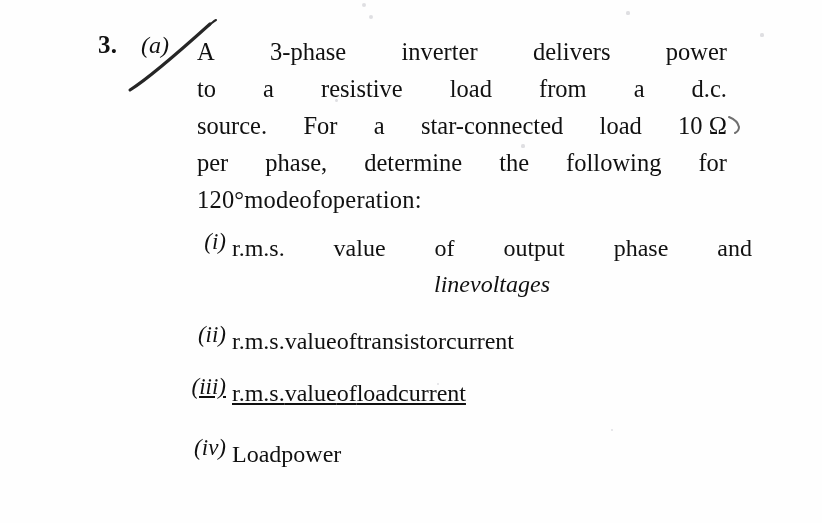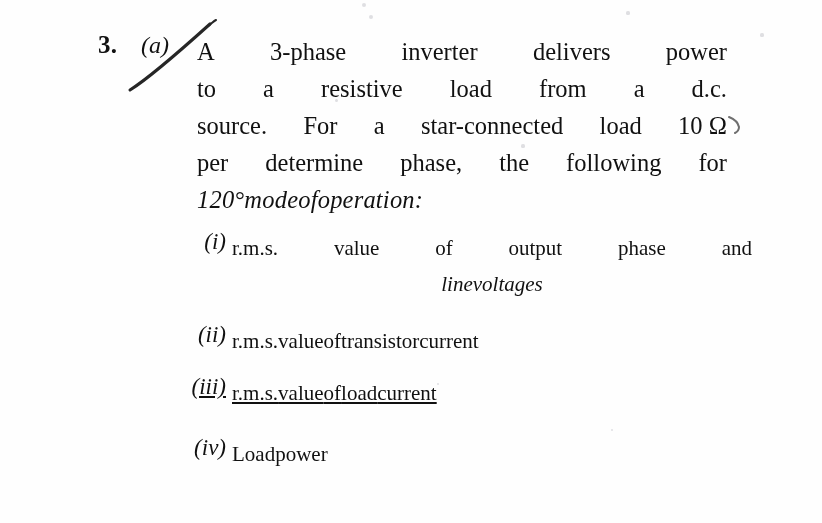--- a/index.html
+++ b/index.html
@@ -97,21 +97,20 @@
     height: 37px;
     align-items: baseline;
   }
   .body-line.justify {
     justify-content: space-between;
   }
   .body-line.flush {
     justify-content: flex-start;
   }
   .body-line.italic {
-    font-style: italic;
     letter-spacing: .2px;
   }
   .word { display: inline-block; }
 
   
   #sub-items {
     position: absolute;
     left: 100px;
     top: 230px;
     width: 660px;
@@ -124,21 +123,21 @@
     position: absolute;
     width: 126px;
     text-align: right;
     font-style: italic;
     font-size: 23px;
     line-height: 1;
   }
   .sub-text {
     position: absolute;
     left: 132px;
-    font-size: 21px;
+    font-size: 24px;
     line-height: 36px;
     width: 520px;
   }
   .sub-text .line {
     display: flex;
     white-space: pre;
     height: 36px;
     align-items: baseline;
   }
   .sub-text .line.justify { justify-content: space-between; }
@@ -167,21 +166,21 @@
     </svg>
 
     <svg id="pen-tick" viewBox="0 0 22 26">
       <path d="M3 5 C 8 7, 12 10, 13 15 C 13 18, 11 20, 9 21" stroke="#6f6f6f" stroke-width="2" fill="none" stroke-linecap="round"></path>
     </svg>
 
     <div id="question-body">
         <div class="body-line justify"><span class="word">A</span><span class="word">3-phase</span><span class="word">inverter</span><span class="word">delivers</span><span class="word">power</span></div>
         <div class="body-line justify"><span class="word">to</span><span class="word">a</span><span class="word">resistive</span><span class="word">load</span><span class="word">from</span><span class="word">a</span><span class="word">d.c.</span></div>
         <div class="body-line justify"><span class="word">source.</span><span class="word">For</span><span class="word">a</span><span class="word">star-connected</span><span class="word">load</span><span class="word">10 Ω</span></div>
-        <div class="body-line justify"><span class="word">per</span><span class="word">determine</span><span class="word">phase,</span><span class="word">the</span><span class="word">following</span><span class="word">for</span></div>
+        <div class="body-line justify"><span class="word">per</span><span class="word">phase,</span><span class="word">determine</span><span class="word">the</span><span class="word">following</span><span class="word">for</span></div>
         <div class="body-line flush italic"><span class="word">120°</span><span class="word">mode</span><span class="word">of</span><span class="word">operation</span><span class="word">:</span></div>
       </div>
 
     <div id="sub-items">
         <div class="sub-item">
           <div class="sub-marker pos-i">(i)</div>
           <div class="sub-text pos-i">
             <div class="line justify"><span class="word">r.m.s.</span><span class="word">value</span><span class="word">of</span><span class="word">output</span><span class="word">phase</span><span class="word">and</span></div>
             <div class="line flush italic"><span class="word">line</span><span class="word">voltages</span></div>
           </div>

